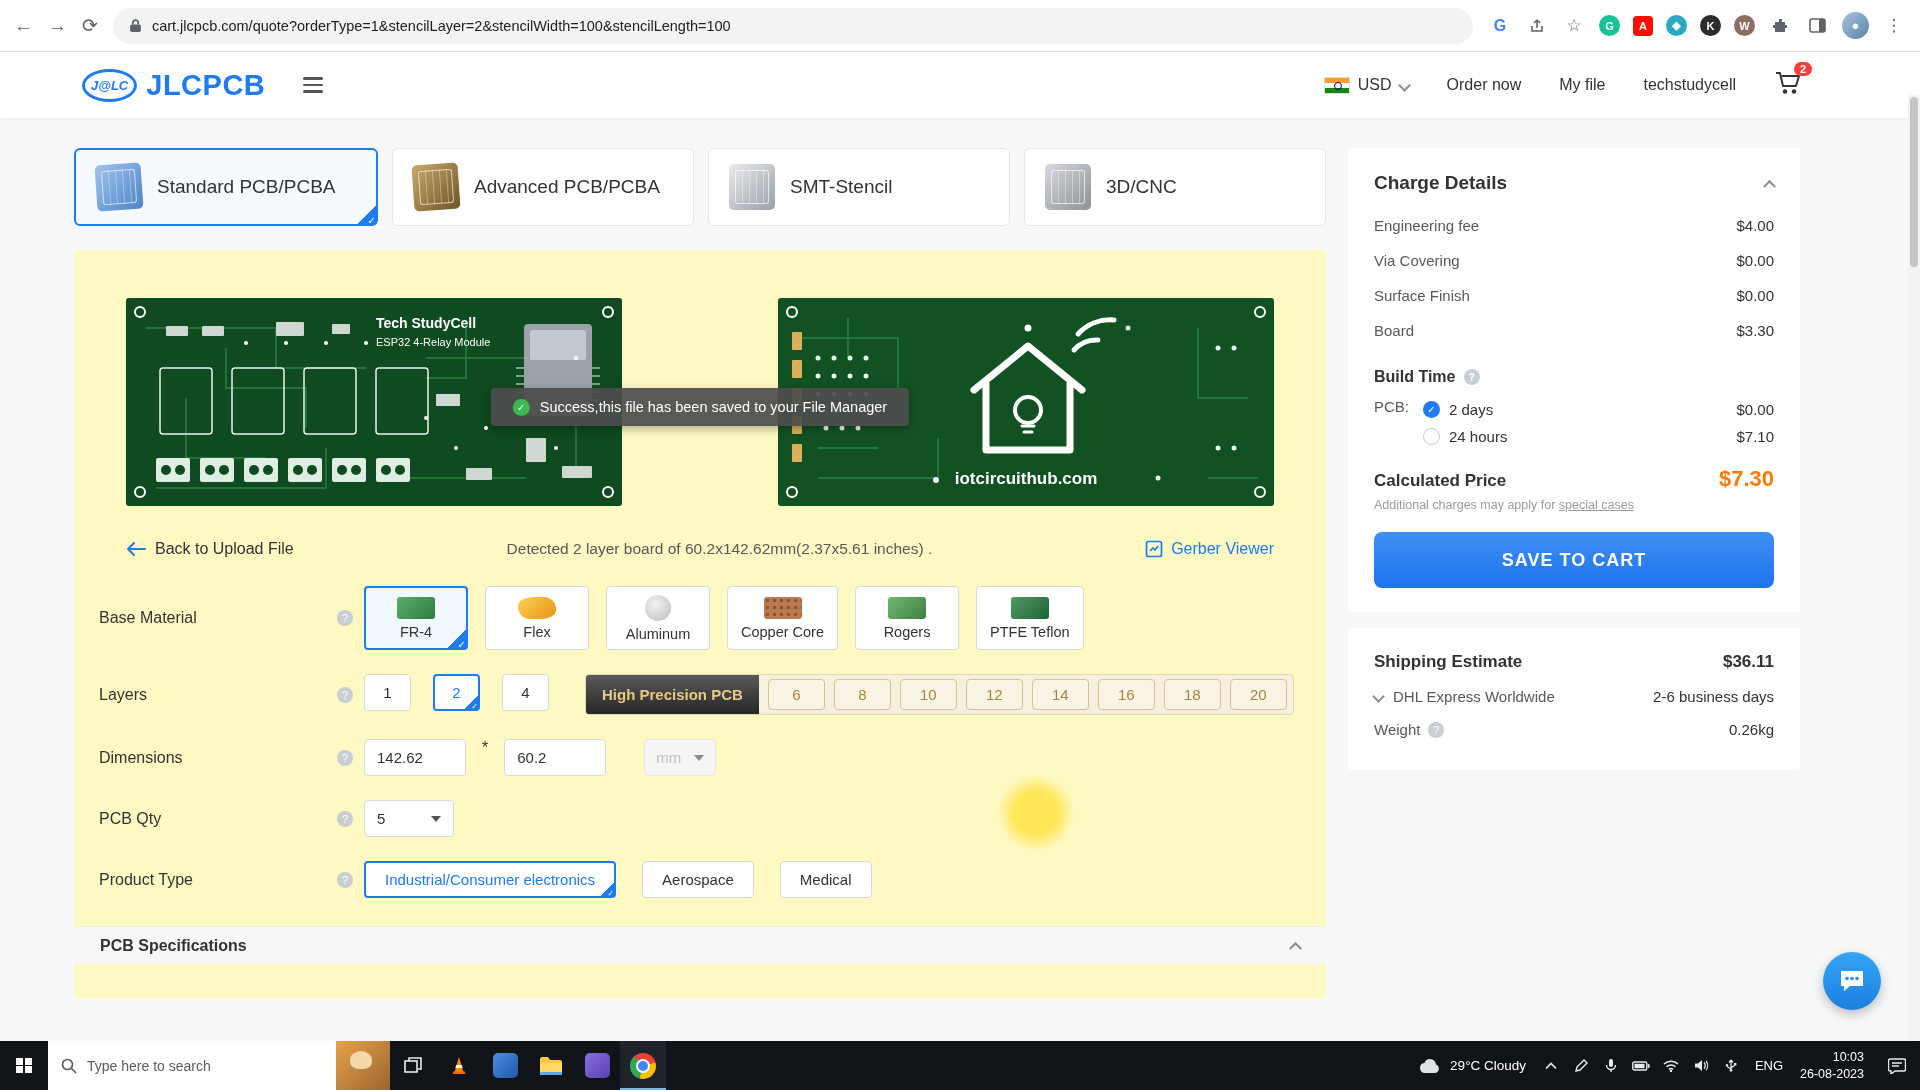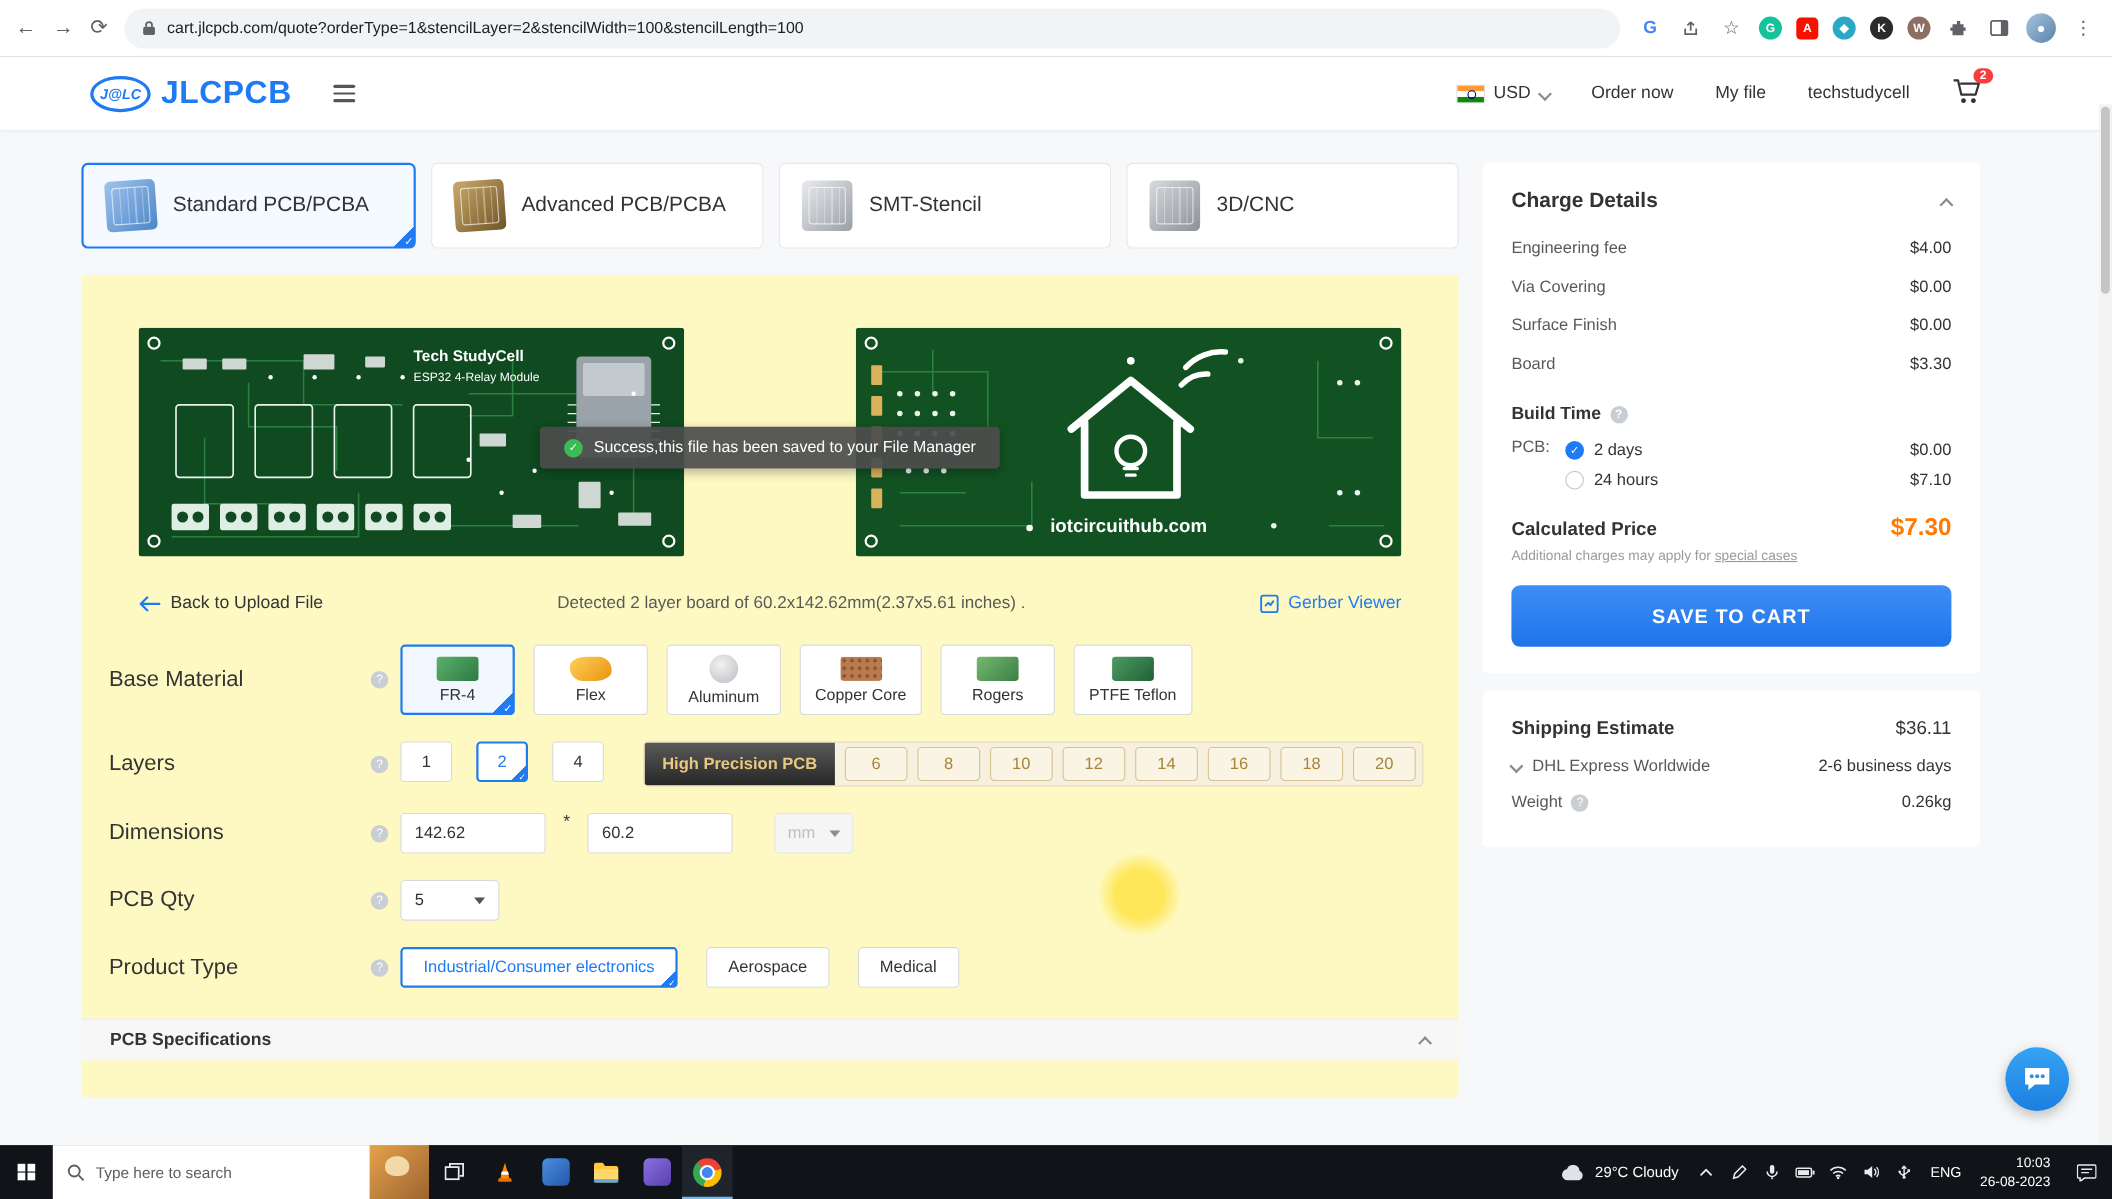--- a/index.html
+++ b/index.html
@@ -73,21 +73,21 @@
 .toast{position:absolute;top:138px;left:50%;transform:translateX(-50%);background:rgba(76,76,76,.93);color:#fff;border-radius:4px;height:38px;display:flex;align-items:center;gap:10px;padding:0 22px;font-size:14.5px;box-shadow:0 3px 10px rgba(0,0,0,.3);white-space:nowrap;z-index:4}
 .toast-check{width:17px;height:17px;border-radius:50%;background:#3cba54;color:#fff;display:grid;place-items:center;font-size:10px;flex:none}
 .toast-check::after{content:"✓"}
 
 .info-row{display:flex;align-items:center;padding:34px 52px 28px 52px}
 .back-link{display:flex;align-items:center;gap:9px;font-size:16px;color:#333}
 .detected{flex:1;text-align:center;color:#595959;font-size:15.5px}
 .gerber{display:flex;align-items:center;gap:8px;font-size:16px;color:#1f7bf4}
 
 .frow{display:flex;align-items:center;padding-left:25px;margin-bottom:24px}
-.flabel{width:265px;flex:none;display:flex;align-items:center;justify-content:space-between;padding-right:11px;font-size:20px;color:#333}
+.flabel{width:265px;flex:none;display:flex;align-items:center;justify-content:space-between;padding-right:11px;font-size:16px;color:#333}
 .help{width:16px;height:16px;border-radius:50%;background:#c9cdd4;color:#fff;font-size:11px;display:grid;place-items:center;flex:none}
 .help::after{content:"?"}
 .opts{display:flex;align-items:flex-start}
 
 .mat{min-width:104px;height:64px;border:1px solid #d9d9d9;border-radius:4px;background:#fff;display:flex;flex-direction:column;align-items:center;justify-content:center;gap:5px;padding:0 13px;margin-right:17px;position:relative;font-size:14.5px;color:#333;cursor:pointer}
 .mat.sel{border:2px solid #1f7bf4;background:#f0f7ff}
 .mi{width:38px;height:22px;border-radius:3px}
 .mi-fr4{background:linear-gradient(135deg,#5cb06a,#2c7a42)}
 .mi-flex{background:linear-gradient(135deg,#ffcf5c,#e8950f);border-radius:40% 12px 40% 12px}
 .mi-alu{background:radial-gradient(circle at 40% 35%,#f2f2f2,#b9bcc0);border-radius:50%;width:26px;height:26px}
@@ -96,21 +96,21 @@
 .mi-ptfe{background:linear-gradient(135deg,#4f9a63,#1f6236)}
 
 .lbox{width:47px;height:37px;border:1px solid #d9d9d9;border-radius:4px;background:#fff;display:grid;place-items:center;font-size:15px;color:#333;margin-right:22px;position:relative;cursor:pointer}
 .lbox.sel{border:2px solid #1f7bf4;color:#1f7bf4}
 .lbox .corner-check,.pt .corner-check{width:15px;height:15px}
 .lbox .corner-check::after,.pt .corner-check::after{font-size:8px}
 .hp{display:flex;align-items:center;height:41px;margin-left:14px;border:1px solid #e4d7b4;background:#f7f0de;border-radius:4px;overflow:hidden;padding-right:6px}
 .hp-label{height:100%;display:flex;align-items:center;padding:0 16px;background:linear-gradient(180deg,#5a5a5a,#262626);color:#e9c980;font-size:15px;font-weight:bold;white-space:nowrap}
 .hp-cell{width:57px;height:31px;margin-left:9px;border:1px solid #d6c294;border-radius:4px;background:#faf4e4;color:#a8853e;display:grid;place-items:center;font-size:15px;cursor:pointer}
 
-.dinput{width:132px;height:37px;border:1px solid #d9d9d9;border-radius:4px;background:#fff;font-size:15px;color:#333;padding:16px 12px;font-family:"Liberation Sans",sans-serif}
+.dinput{width:102px;height:37px;border:1px solid #d9d9d9;border-radius:4px;background:#fff;font-size:15px;color:#333;padding:16px 12px;font-family:"Liberation Sans",sans-serif}
 .star{margin:0 16px;color:#333;font-size:16px}
 .unit{width:72px;height:37px;margin-left:38px;border:1px solid #e6e6e6;border-radius:4px;background:#f5f5f5;color:#bfbfbf;font-size:15px;display:flex;align-items:center;justify-content:space-between;padding:0 11px}
 .sel-box{width:90px;height:37px;border:1px solid #d9d9d9;border-radius:4px;background:#fff;color:#333;font-size:15px;display:flex;align-items:center;justify-content:space-between;padding:0 12px;cursor:pointer}
 .caret{width:0;height:0;border-left:5px solid transparent;border-right:5px solid transparent;border-top:6px solid #8c8c8c}
 .caret.dark{border-top-color:#555}
 
 .pt{height:37px;border:1px solid #d9d9d9;border-radius:4px;background:#fff;display:flex;align-items:center;padding:0 19px;margin-right:26px;font-size:15px;color:#333;position:relative;cursor:pointer}
 .pt.sel{border:2px solid #1f7bf4;color:#1f7bf4}
 
 .specs{margin-top:28px;height:38px;background:#f7f7f8;border-top:1px solid #ececee;display:flex;align-items:center;justify-content:space-between;padding:0 26px;font-size:16px;font-weight:bold;color:#333}
@@ -137,21 +137,21 @@
 .calc-row{display:flex;justify-content:space-between;align-items:baseline;margin-top:16px}
 .calc-lab{font-size:17px;font-weight:bold;color:#333}
 .calc-val{font-size:22px;font-weight:bold;color:#ff7a00}
 .note{font-size:12.5px;color:#9b9b9b;margin-top:6px}
 .note a{color:#9b9b9b;text-decoration:underline}
 .save-btn{margin-top:20px;width:100%;height:56px;border:none;border-radius:8px;background:linear-gradient(180deg,#3f8ef6,#1e74ea);color:#fff;font-size:18px;font-weight:bold;letter-spacing:1px;cursor:pointer;font-family:"Liberation Sans",sans-serif}
 .ship-row{display:flex;align-items:center;padding:8px 0;font-size:15px}
 .ship-row .right{margin-left:auto;color:#333}
 .ship-title-row{display:flex;justify-content:space-between;align-items:center;margin-bottom:8px}
 .ship-title{font-size:17px;font-weight:bold;color:#333}
-.ship-total{font-size:17px;font-weight:normal;color:#333}
+.ship-total{font-size:17px;font-weight:bold;color:#333}
 
 
 .chat-fab{position:absolute;left:1823px;top:952px;width:58px;height:58px;border-radius:50%;background:linear-gradient(180deg,#35a4f4,#1c7fe0);box-shadow:0 4px 12px rgba(0,0,0,.25);display:grid;place-items:center;z-index:20;cursor:pointer}
 .cursor-glow{position:absolute;left:998px;top:775px;width:76px;height:76px;border-radius:50%;background:radial-gradient(circle,rgba(255,216,0,.55) 0 40%,rgba(255,216,0,0) 72%);z-index:15;pointer-events:none}
 .pg-scroll{position:absolute;right:0;top:95px;width:12px;height:946px;background:#f3f3f3;z-index:18}
 .pg-thumb{position:absolute;top:2px;left:2px;width:8px;height:170px;border-radius:4px;background:#c4c4c4}
 
 
 .taskbar{position:absolute;left:0;bottom:0;width:1920px;height:49px;background:#101317;display:flex;align-items:stretch;color:#fff;z-index:30}
 .tb-start{width:48px;display:grid;place-items:center;cursor:pointer}

